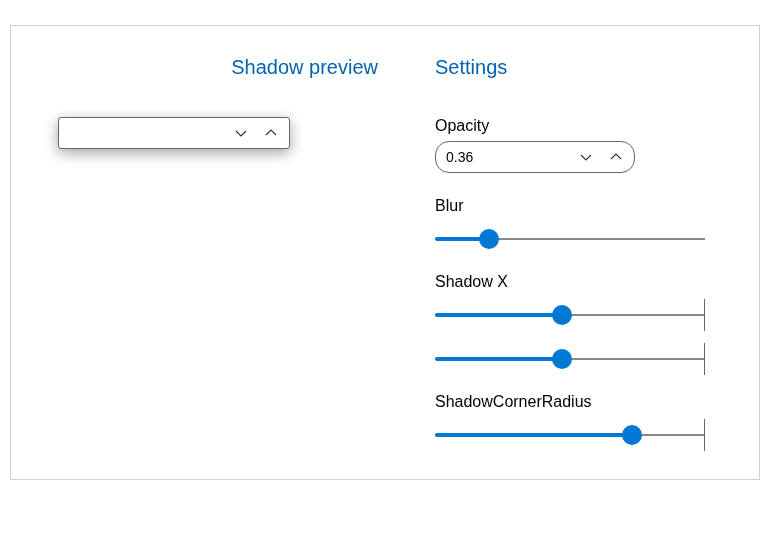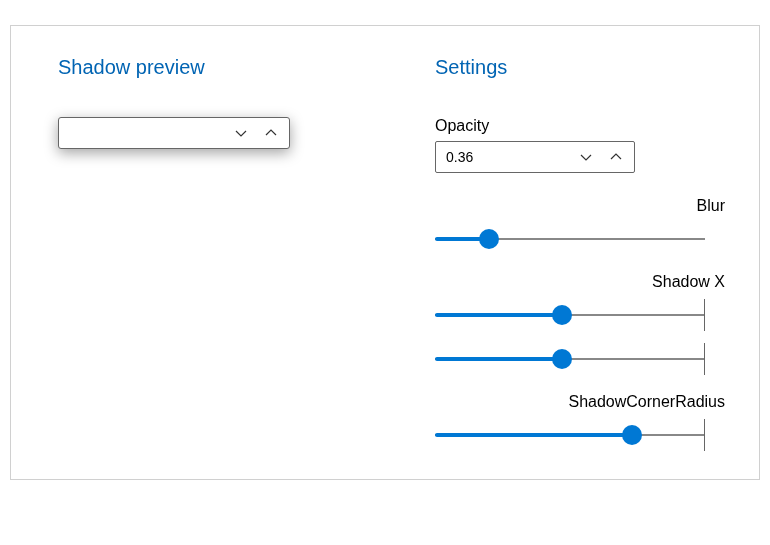--- a/index.html
+++ b/index.html
@@ -21,20 +21,21 @@
     width: 750px;
     height: 455px;
     border: 1px solid #d0d0d0;
     background: #ffffff;
   }
   .col-left {
     position: absolute;
     left: 47px;
     top: 30px;
     width: 320px;
+    text-align: right;
   }
   .col-right {
     position: absolute;
     left: 424px;
     top: 30px;
     width: 290px;
   }
   h2.section-title {
     font-size: 20px;
     font-weight: 400;
@@ -56,21 +57,21 @@
   }
   .setting-label {
     font-size: 16px;
     color: #000000;
     margin-bottom: 6px;
   }
   .number-box {
     width: 200px;
     height: 32px;
     border: 1px solid #666666;
-    border-radius: 2px;
+    border-radius: 14px;
     display: flex;
     align-items: center;
     padding-left: 10px;
     padding-right: 4px;
     gap: 2px;
     background: #ffffff;
   }
   .number-box .value {
     flex: 1;
     font-size: 14px;
@@ -92,21 +93,20 @@
     display: block;
     stroke: #333333;
     stroke-width: 1.2;
     fill: none;
   }
   .slider-group {
     margin-top: 24px;
   }
   .slider-group .setting-label {
     margin-bottom: 14px;
-    text-align: right;
   }
   .slider {
     position: relative;
     height: 20px;
     width: 270px;
     cursor: pointer;
   }
   .slider .track-bg {
     position: absolute;
     left: 0;

